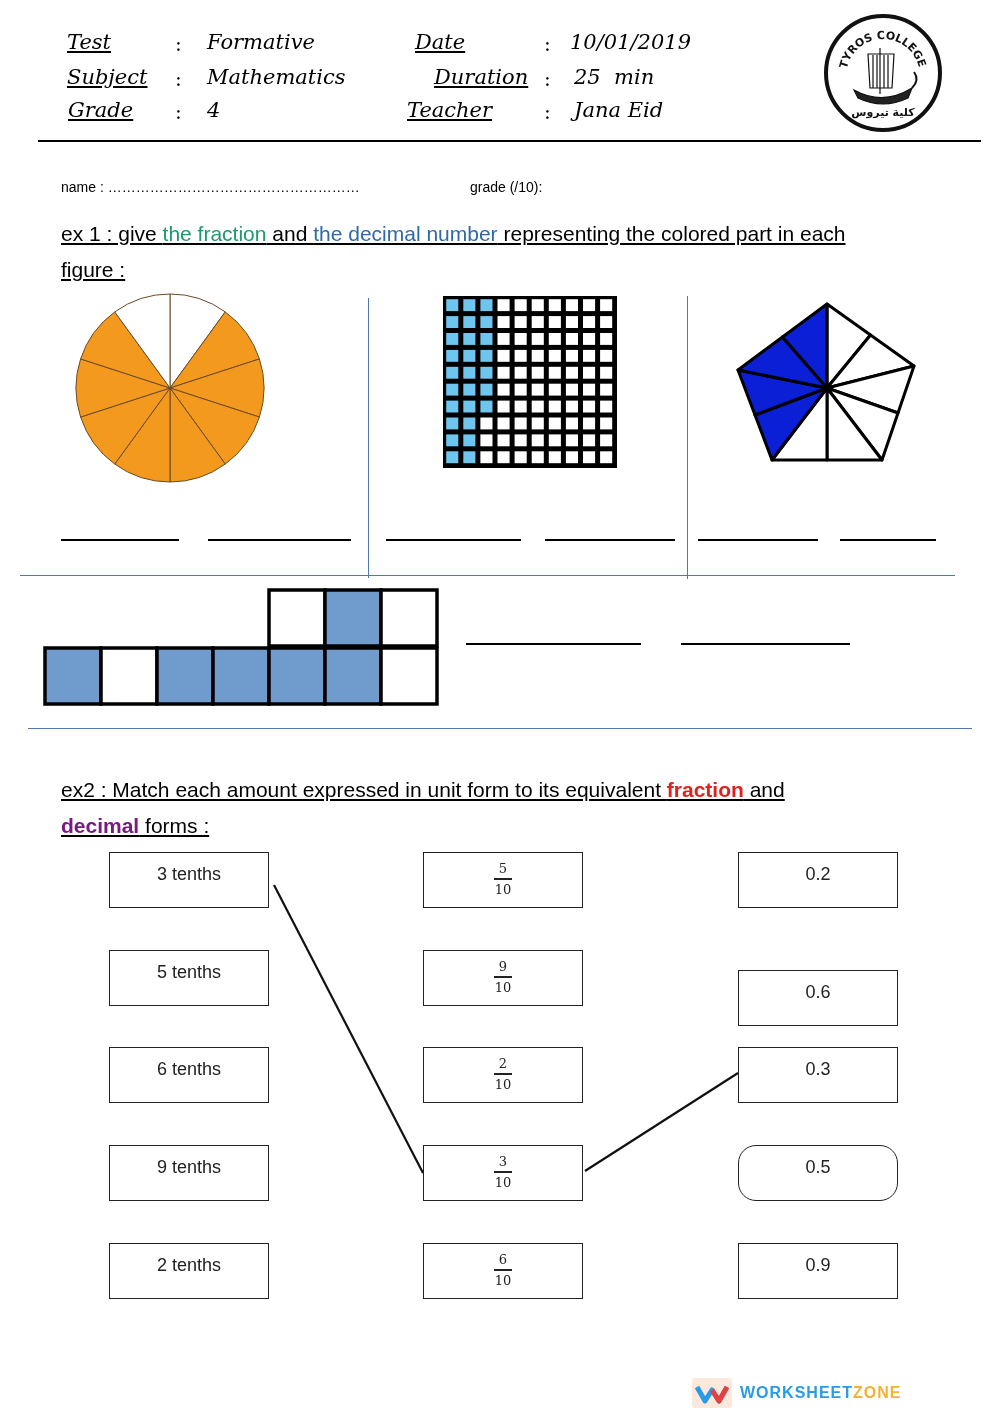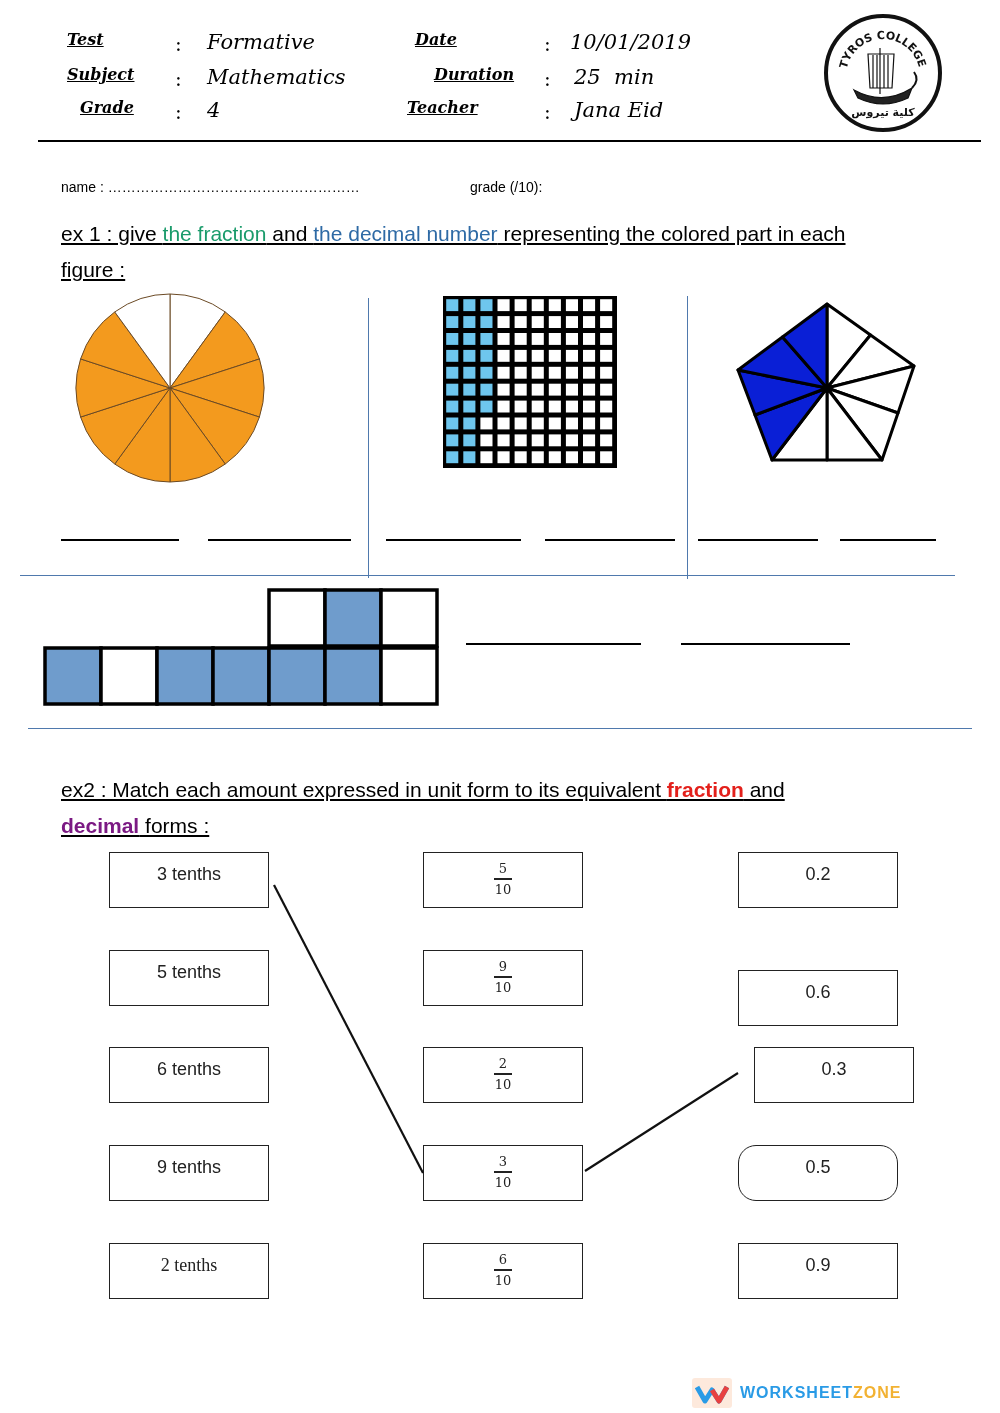--- a/index.html
+++ b/index.html
@@ -1,18 +1,18 @@
 <!DOCTYPE html>
 <html><head>
 <meta charset="utf-8">
 <style>
   html,body{margin:0;padding:0;background:#fff;}
   body{width:1000px;height:1413px;position:relative;overflow:hidden;font-family:"Liberation Sans",sans-serif;color:#000;}
   .abs{position:absolute;}
-  .hdr-label{font-family:"DejaVu Serif",serif;font-weight:bold;font-style:italic;text-decoration:underline;font-size:16px;}
+  .hdr-label{font-family:"DejaVu Serif",serif;font-weight:normal;font-style:italic;text-decoration:underline;font-size:21px;}
   .hdr-colon{font-family:"DejaVu Serif",serif;font-size:20px;}
   .hdr-value{font-family:"DejaVu Serif",serif;font-style:italic;font-size:21px;}
   .rule{position:absolute;background:#000;}
   .small-text{font-size:14px;}
   .instr{font-size:21px;text-decoration:underline;line-height:36px;}
   .green{color:#1a9b6b;}
   .blue{color:#2e6aa5;margin-top:45px;}
   .red{color:#e3201b;font-weight:bold;}
   .purple{color:#7b1a83;font-weight:bold;}
   .answer-line{position:absolute;height:2px;background:#000;}
@@ -30,21 +30,21 @@
 
 <div>
   <span class="abs hdr-label" style="left:67px;top:30px;">Test</span>
   <span class="abs hdr-colon" style="left:175px;top:32px;">:</span>
   <span class="abs hdr-value" style="left:207px;top:30px;">Formative</span>
 
   <span class="abs hdr-label" style="left:67px;top:65px;">Subject</span>
   <span class="abs hdr-colon" style="left:175px;top:67px;">:</span>
   <span class="abs hdr-value" style="left:207px;top:65px;">Mathematics</span>
 
-  <span class="abs hdr-label" style="left:80px;top:98px;text-align:right;">Grade</span>
+  <span class="abs hdr-label" style="left:68px;top:98px;text-align:right;">Grade</span>
   <span class="abs hdr-colon" style="left:175px;top:100px;">:</span>
   <span class="abs hdr-value" style="left:207px;top:98px;">4</span>
 
   <span class="abs hdr-label" style="left:415px;top:30px;">Date</span>
   <span class="abs hdr-colon" style="left:544px;top:32px;">:</span>
   <span class="abs hdr-value" style="left:570px;top:30px;">10/01/2019</span>
 
   <span class="abs hdr-label" style="left:406px;top:65px;margin-left:28px;">Duration</span>
   <span class="abs hdr-colon" style="left:544px;top:67px;">:</span>
   <span class="abs hdr-value" style="left:574px;top:65px;white-space:pre;">25  min</span>
@@ -259,21 +259,21 @@
     </div>
   <div class="mbox" style="left:109px;top:950px;">
       <span class="txt">5 tenths</span>
     </div>
   <div class="mbox" style="left:109px;top:1047px;">
       <span class="txt">6 tenths</span>
     </div>
   <div class="mbox" style="left:109px;top:1145px;">
       <span class="txt">9 tenths</span>
     </div>
-  <div class="mbox" style="left:109px;top:1243px;font-family:Liberation Serif, serif;">
+  <div class="mbox" style="left:109px;top:1243px;">
       <span class="txt">2 tenths</span>
     </div>
 </div>
 
 <div>
   <div class="mbox" style="left:423px;top:852px;">
       <div class="frac">
         <span>5</span>
         <span class="bar"></span>
         <span>10</span>
@@ -309,21 +309,21 @@
     </div>
 </div>
 
 <div>
   <div class="mbox" style="left:738px;top:852px;">
       <span class="txt">0.2</span>
     </div>
   <div class="mbox" style="left:738px;top:970px;">
       <span class="txt">0.6</span>
     </div>
-  <div class="mbox" style="left:738px;top:1047px;margin-left:16px;">
+  <div class="mbox" style="left:738px;top:1047px;">
       <span class="txt">0.3</span>
     </div>
   <div class="mbox" style="left:738px;top:1145px;border-radius:18px;">
       <span class="txt">0.5</span>
     </div>
   <div class="mbox" style="left:738px;top:1243px;">
       <span class="txt">0.9</span>
     </div>
 </div>
 

